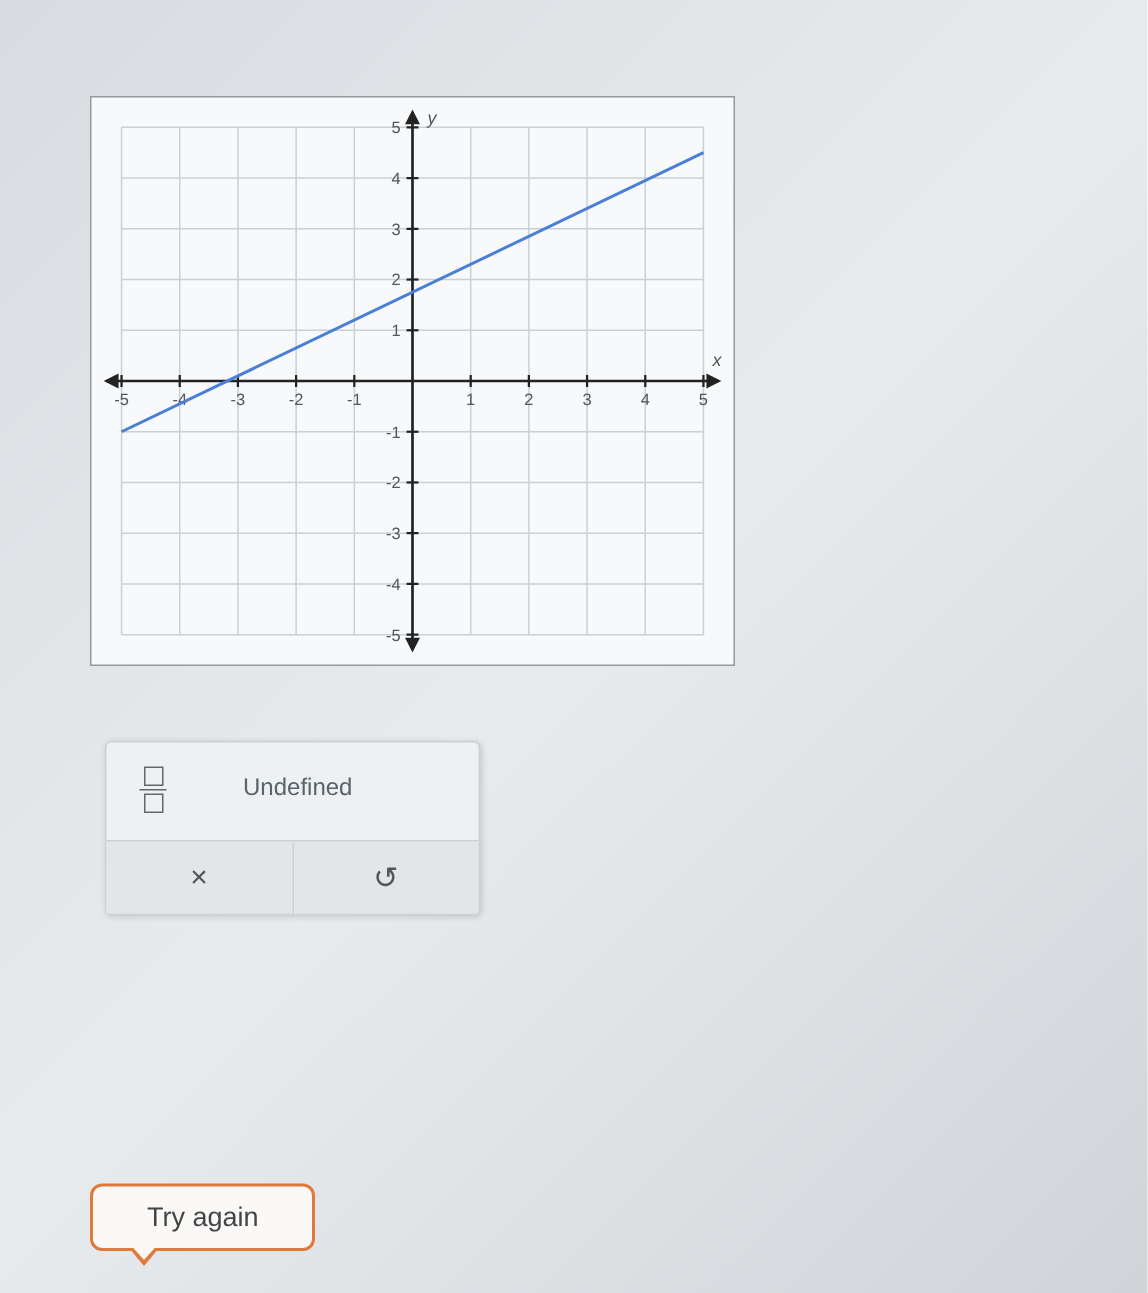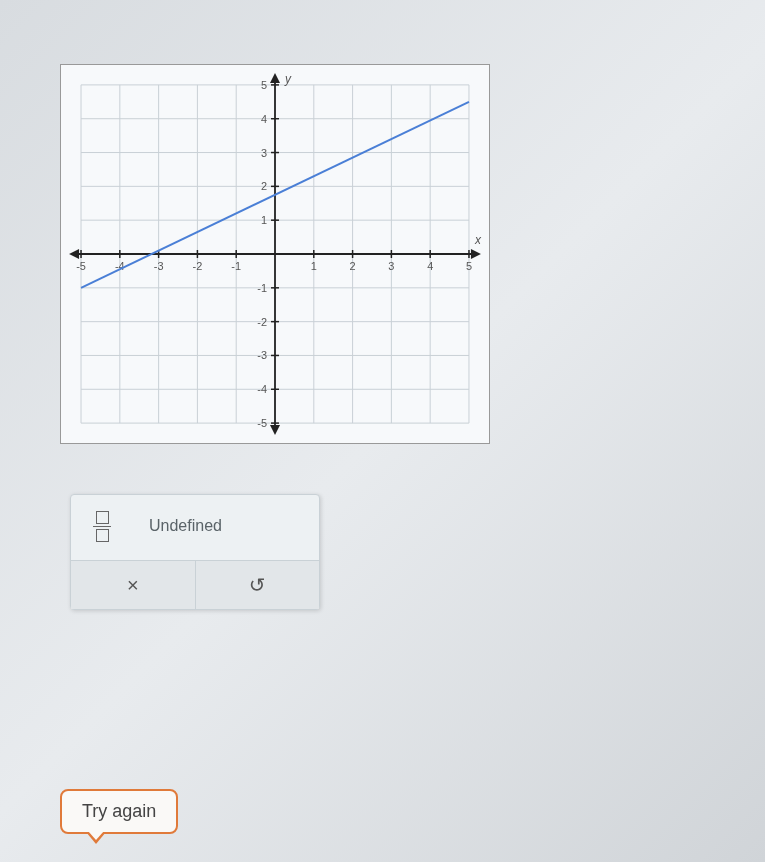--- a/index.html
+++ b/index.html
@@ -55,21 +55,21 @@
       background: #edf1f3;
       border: 1px solid #c9d1d6;
       border-radius: 4px;
       padding: 10px 0 0 0;
       box-shadow: 1px 1px 4px rgba(0,0,0,0.15);
     }
     .tool-top {
       display: flex;
       align-items: center;
       justify-content: flex-start;
-      gap: 38px;
+      gap: 51px;
       padding: 6px 18px 18px 22px;
     }
     .frac-icon {
       display: flex;
       flex-direction: column;
       align-items: center;
       font-size: 14px;
       color: #555;
     }
     .frac-icon .sq {
@@ -104,21 +104,21 @@
     }
     .tool-btn:first-child {
       border-right: 1px solid #c9d1d6;
     }
     .try-again {
       position: absolute;
       left: 60px;
       bottom: 28px;
       border: 2px solid #e07a3a;
       border-radius: 8px;
-      padding: 10px 20px;
+      padding: 10px 36px;
       font-size: 18px;
       color: #444;
       background: #faf9f7;
     }
     .try-again::after {
       content: '';
       position: absolute;
       left: 24px;
       bottom: -12px;
       width: 0; height: 0;

